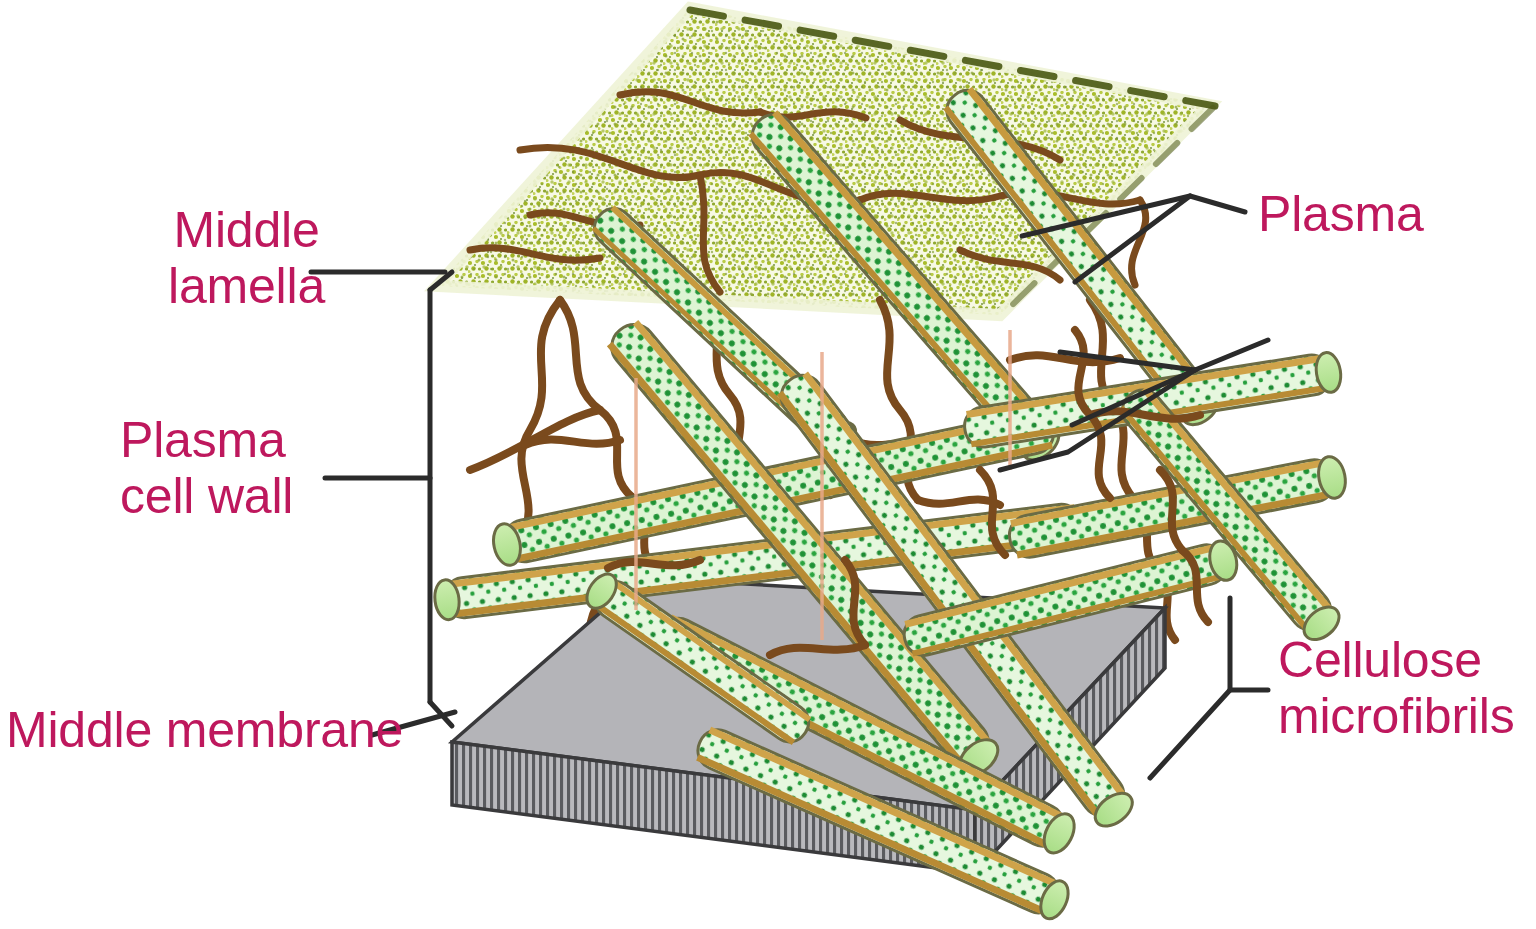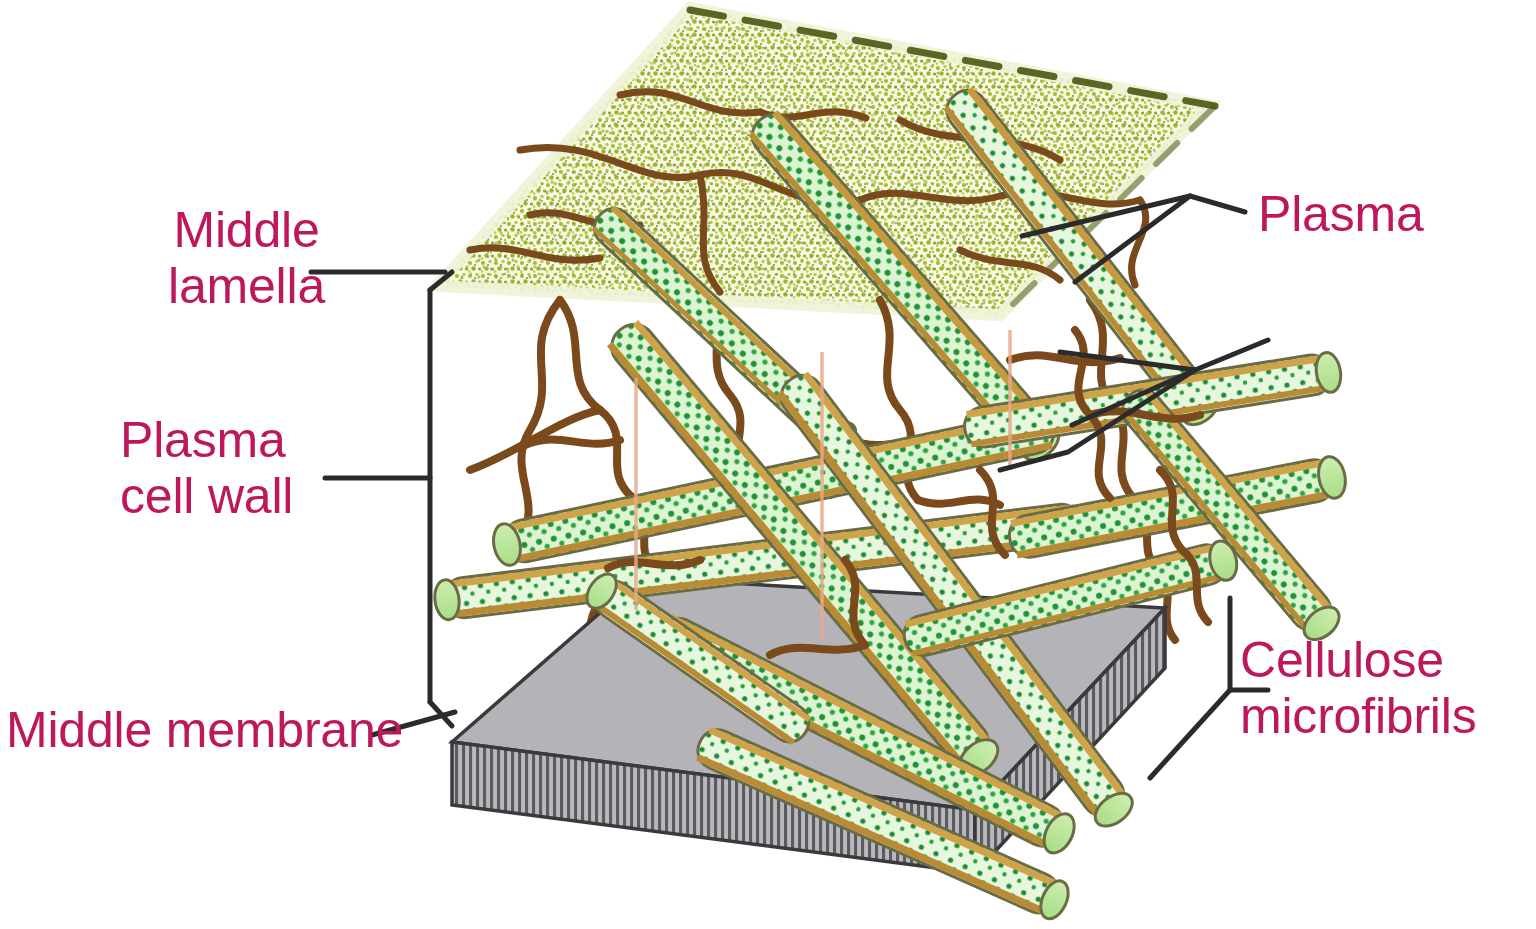--- a/index.html
+++ b/index.html
@@ -244,16 +244,16 @@
 lamella</div>
 
 <div class="lbl" style="left:120px;top:412px;">Plasma
 cell wall</div>
 
 <div class="lbl" style="left:6px;top:702px;">Middle membrane</div>
 
 <div class="lbl" style="left:1258px;top:186px;">Plasma</div>
 
 
-<div class="lbl" style="left:1240px;top:632px;">Cellulose
+<div class="lbl" style="left:1278px;top:632px;">Cellulose
 microfibrils</div>
 
 </div>
 
 </body></html>

